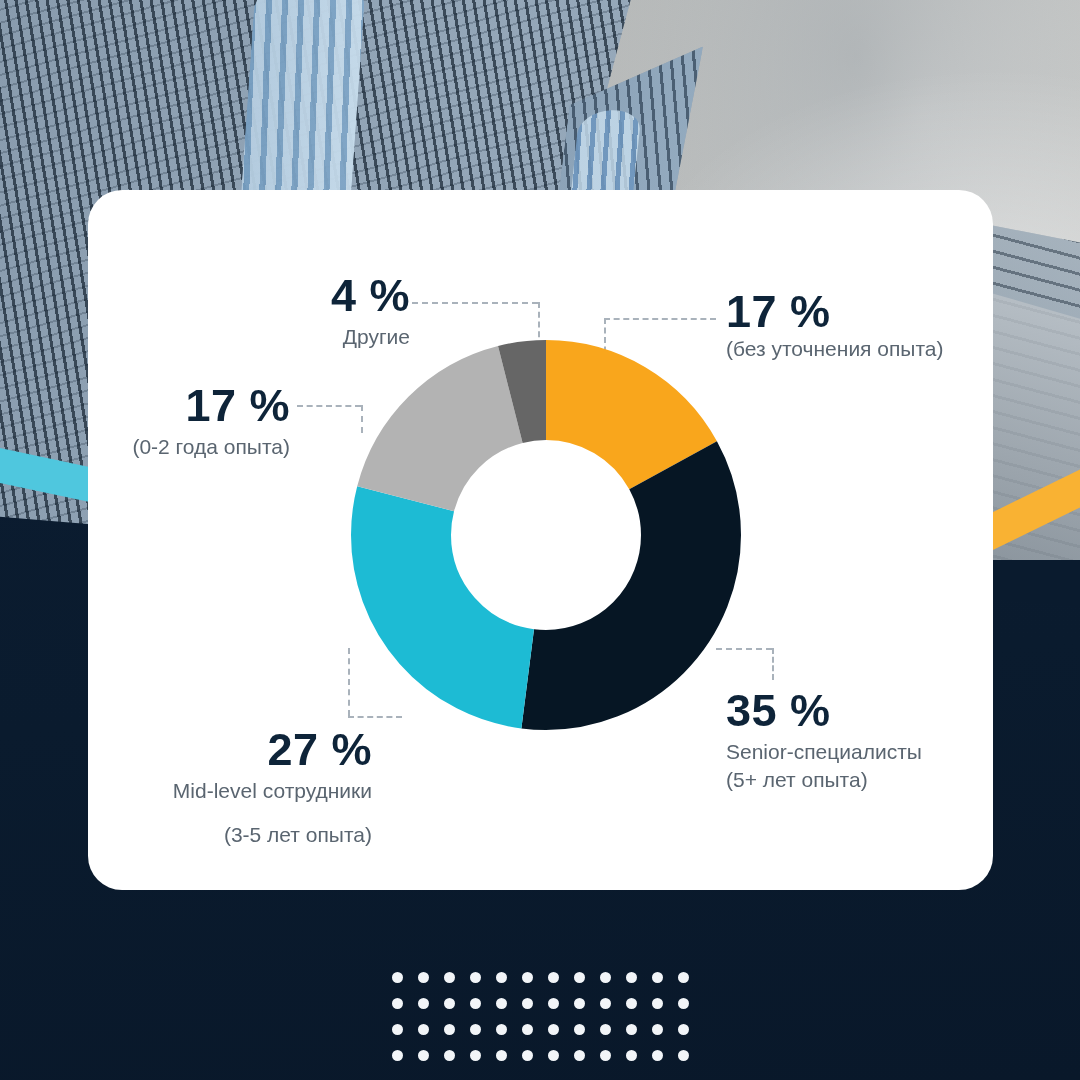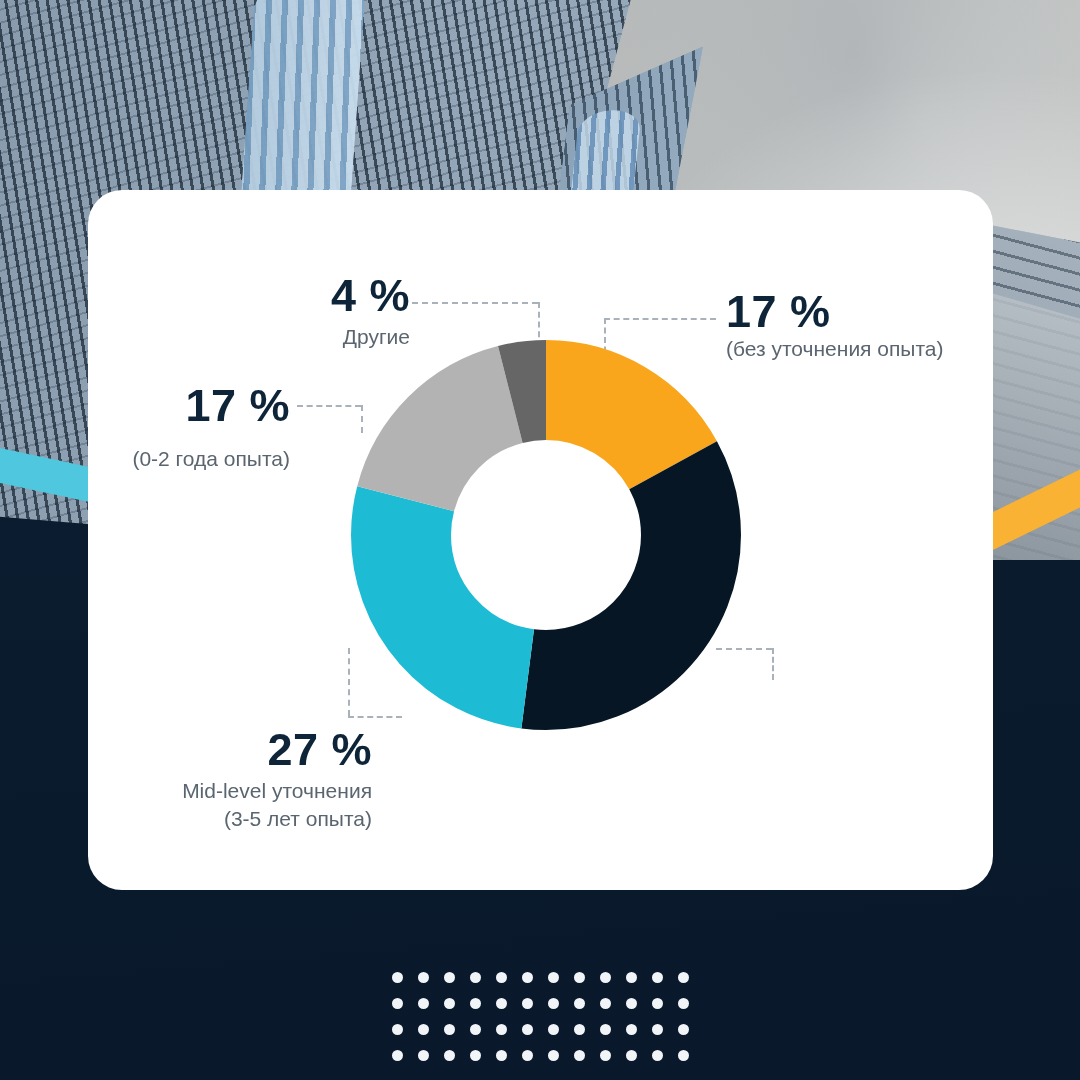--- a/index.html
+++ b/index.html
@@ -214,28 +214,33 @@
     <div class="cap">Другие</div>
   </div>
 
   <div class="label lb-out ta-l">
     <div class="pct">17 %</div>
     <div class="cap" style="margin-top:0">(без уточнения опыта)</div>
   </div>
 
   <div class="label lb-junior ta-r">
     <div class="pct">17 %</div>
-    <div class="cap" style="margin-top:16px">(0-2 года опыта)</div>
-  </div>
-
+    <div class="cap" style="margin-top:4px">(0-2 года опыта)</div>
+  </div>
+
+  <div class="label lb-senior ta-l">
+    <div class="pct">35 %</div>
+    <div class="cap">Senior-специалисты</div>
+    <div class="cap" style="margin-top:0">(5+ лет опыта)</div>
+  </div>
 
   <div class="label lb-mid ta-r">
     <div class="pct">27 %</div>
-    <div class="cap">Mid-level уточнения</div>
-    <div class="cap" style="margin-top:0">(3-5 лет опыта)</div>
+    <div class="cap">Mid-level сотрудники</div>
+    <div class="cap" style="margin-top:16px">(3-5 лет опыта)</div>
   </div>
 
   <div class="dots" id="dot-grid" style="grid-template-columns: repeat(12, 26px);">
       <div class="dot" style="background: rgb(242, 245, 248);"></div>
       <div class="dot" style="background: rgb(242, 245, 248);"></div>
       <div class="dot" style="background: rgb(242, 245, 248);"></div>
       <div class="dot" style="background: rgb(242, 245, 248);"></div>
       <div class="dot" style="background: rgb(242, 245, 248);"></div>
       <div class="dot" style="background: rgb(242, 245, 248);"></div>
       <div class="dot" style="background: rgb(242, 245, 248);"></div>

